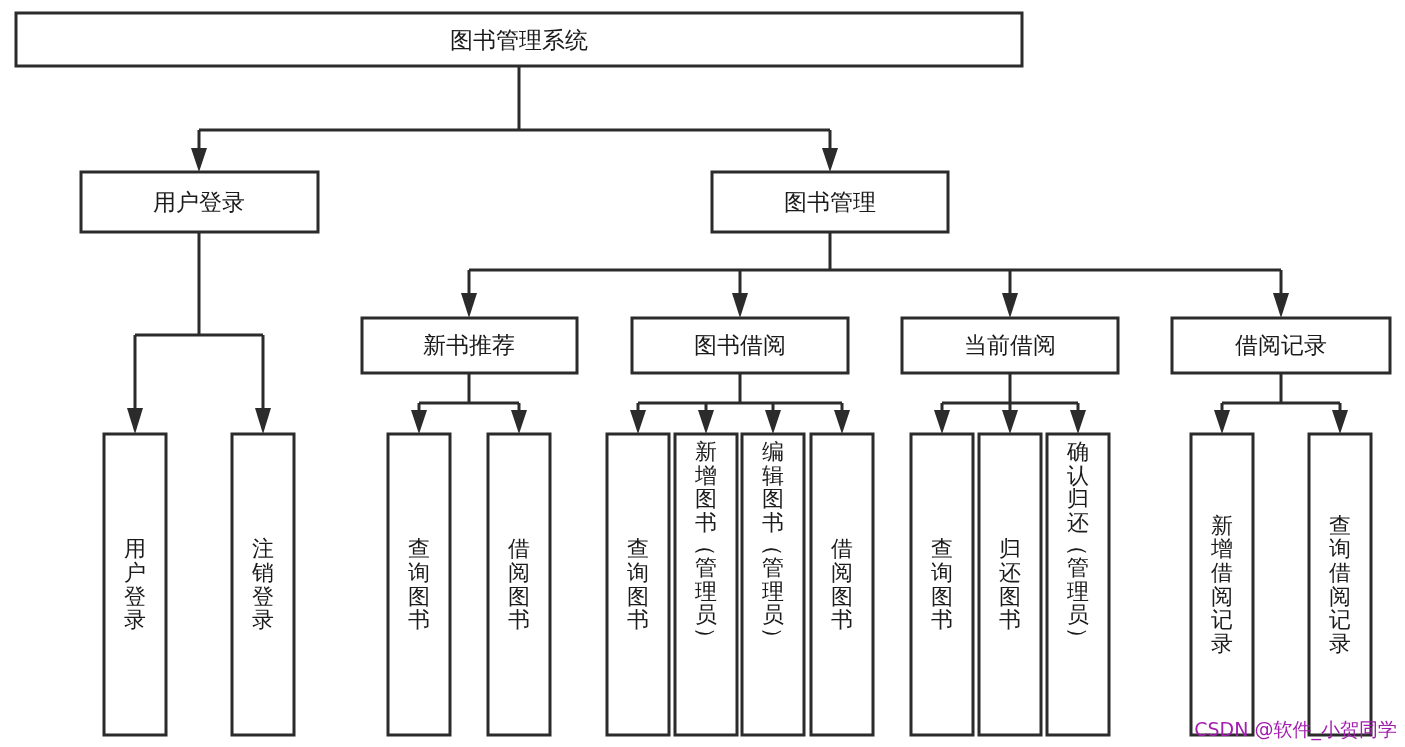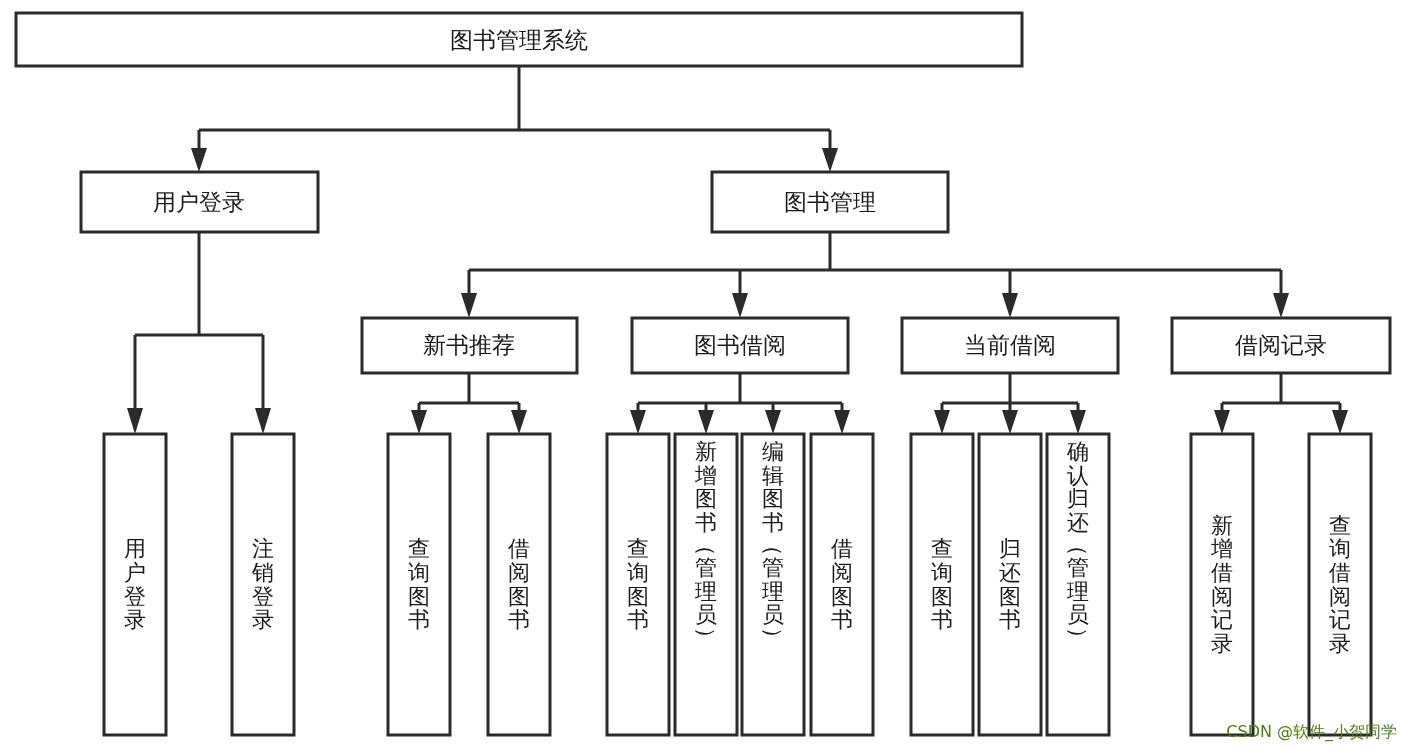--- a/index.html
+++ b/index.html
@@ -61,22 +61,22 @@
     pointer-events: none;
     text-align: center;
   }
   .vtext-wrap span {
     display: block;
   }
   .watermark {
     position: absolute;
     right: 8px;
     bottom: 4px;
-    font-size: 16px;
-    color: #4d7c0f;
+    font-size: 19px;
+    color: #a21caf;
     font-family: "DejaVu Sans", "Liberation Sans", sans-serif;
     white-space: nowrap;
     margin-top: 31px;
   }
 </style>
 </head>
 <body>
 
 <div id="diagram-root">
 

